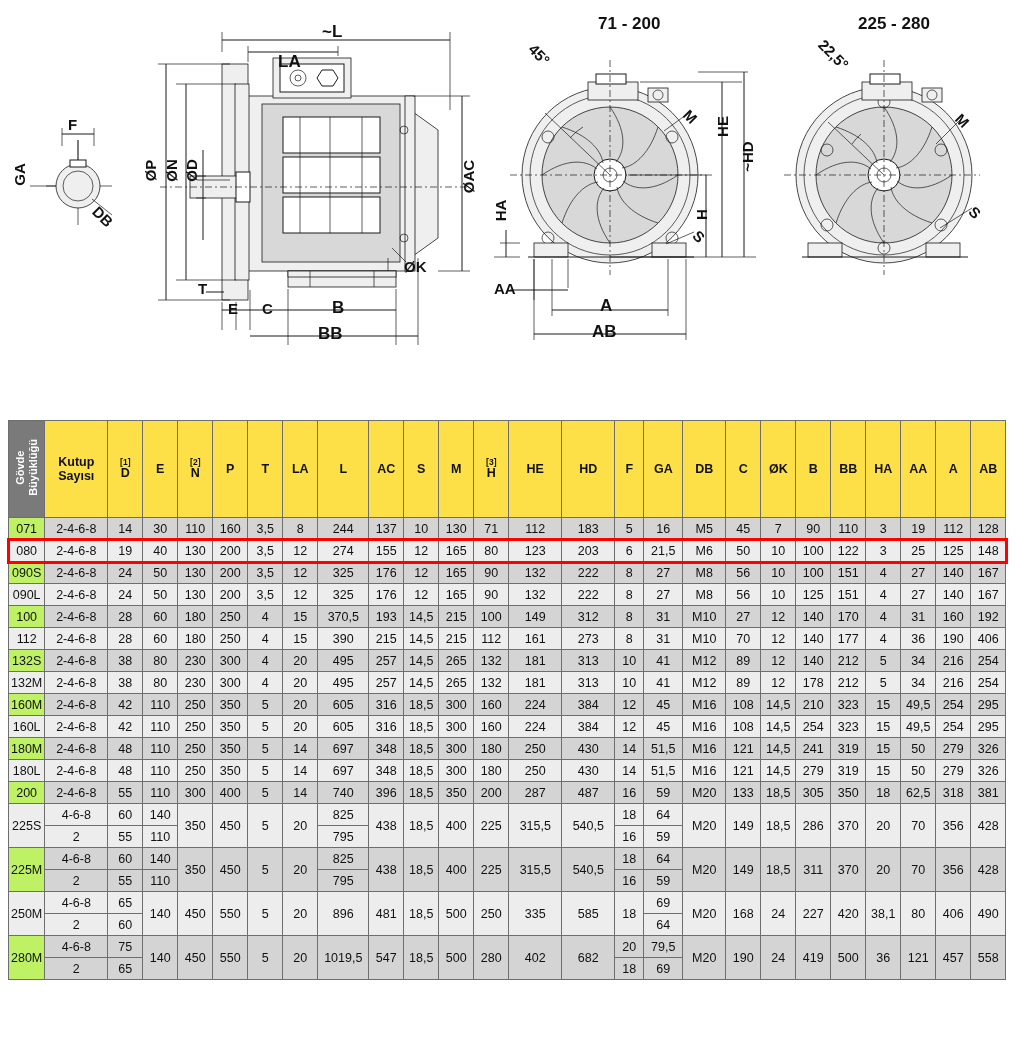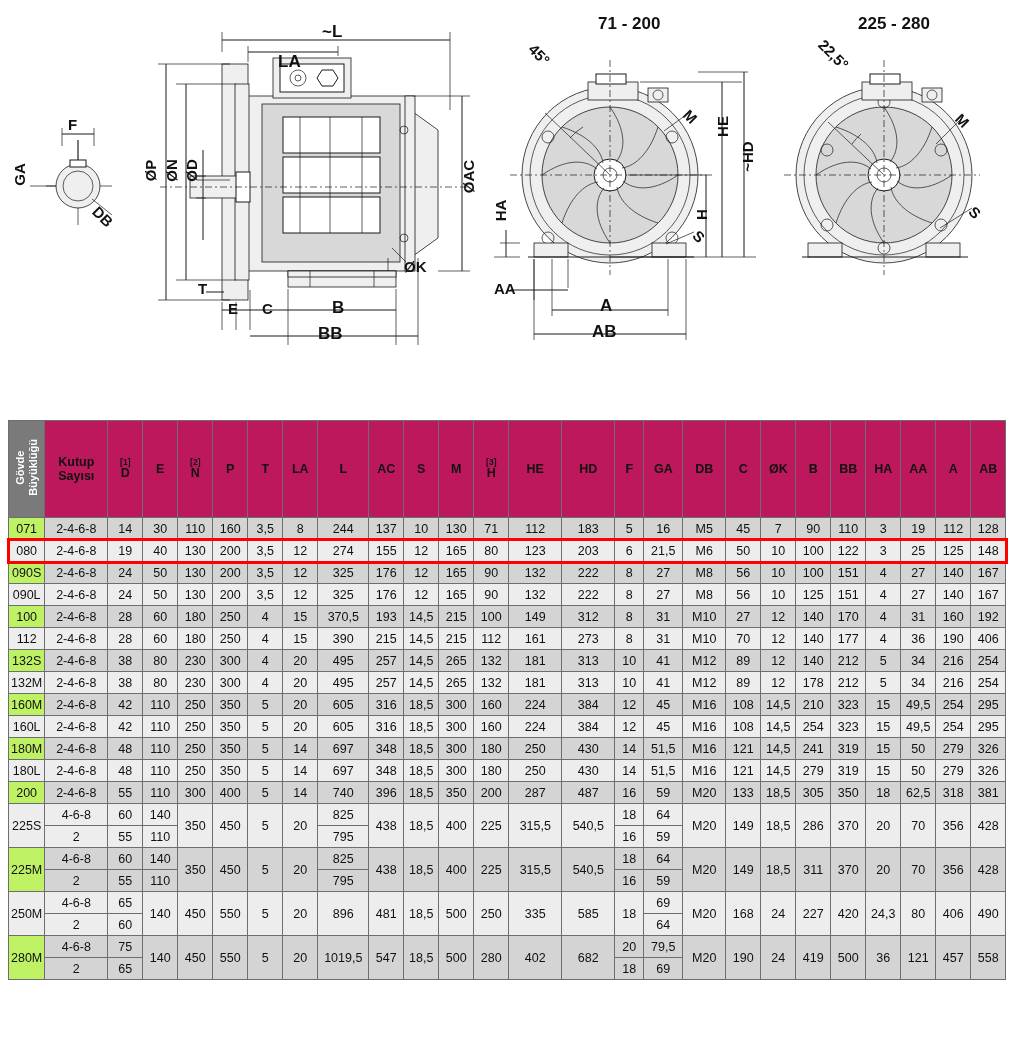--- a/index.html
+++ b/index.html
@@ -23,21 +23,21 @@
   .dash{stroke:#1a1a1a;stroke-width:.7;fill:none;stroke-dasharray:7 3 2 3;}
   .white{fill:#ffffff;stroke:#1a1a1a;stroke-width:1;}
   .grey{fill:#d8d8d8;stroke:#1a1a1a;stroke-width:.8;}
   .lgrey{fill:#efefef;stroke:#1a1a1a;stroke-width:.8;}
 
   
   #tablewrap{position:absolute;left:8px;top:420px;width:1000px;}
   table{border-collapse:collapse;font-size:12.5px;}
   th,td{border:1px solid #6e6e6e;text-align:center;vertical-align:middle;}
   thead th{
-    background:#be185d;
+    background:#fde047;
     font-weight:bold;
     font-size:12.5px;
     height:96px;
     padding:0 3px;
   }
   thead th.vert{
     background:#7a7a7a;color:#fff;width:26px;
   }
   thead th.vert .vtxt{
     writing-mode:vertical-rl;transform:rotate(180deg);
@@ -786,21 +786,21 @@
           <td rowspan="2">250</td>
           <td rowspan="2">335</td>
           <td rowspan="2">585</td>
           <td rowspan="2">18</td>
           <td>69</td>
           <td rowspan="2">M20</td>
           <td rowspan="2">168</td>
           <td rowspan="2">24</td>
           <td rowspan="2">227</td>
           <td rowspan="2">420</td>
-          <td rowspan="2">24,3</td>
+          <td rowspan="2">38,1</td>
           <td rowspan="2">80</td>
           <td rowspan="2">406</td>
           <td rowspan="2">490</td>
         </tr>
         <tr class="even">
           <td>2</td>
           <td>60</td>
           <td>64</td>
         </tr>
         <tr class="odd">

